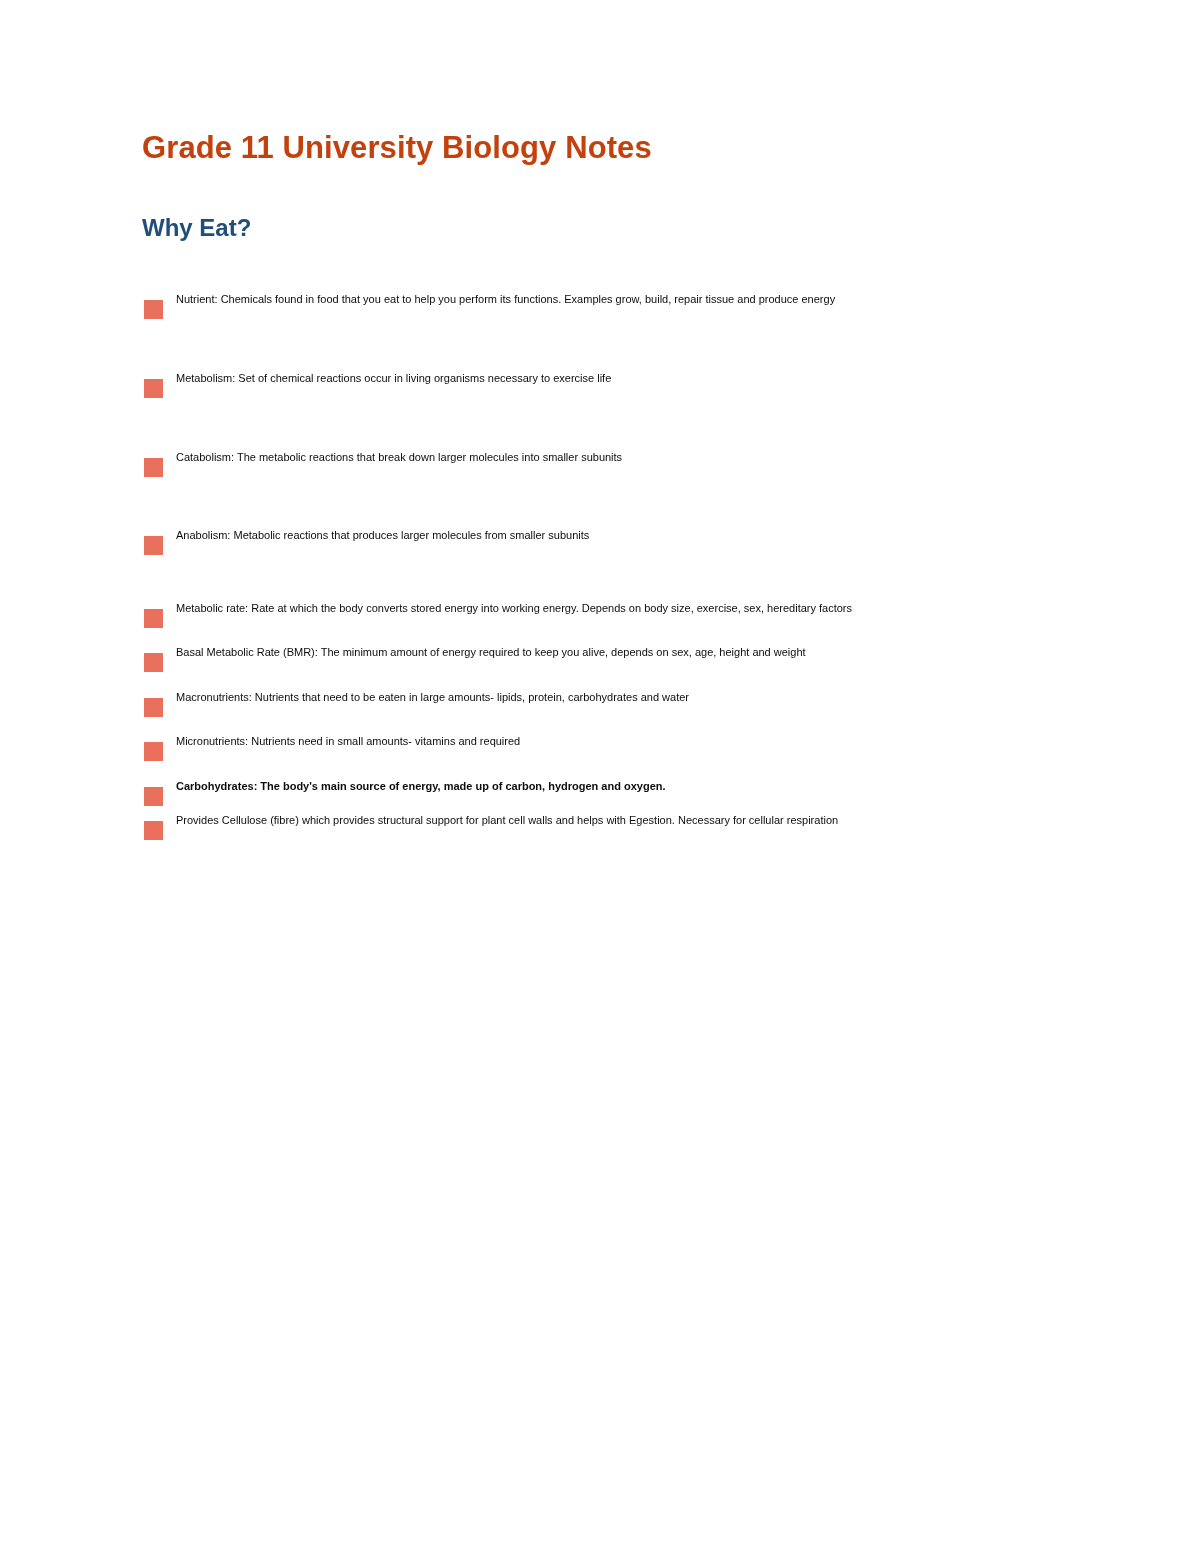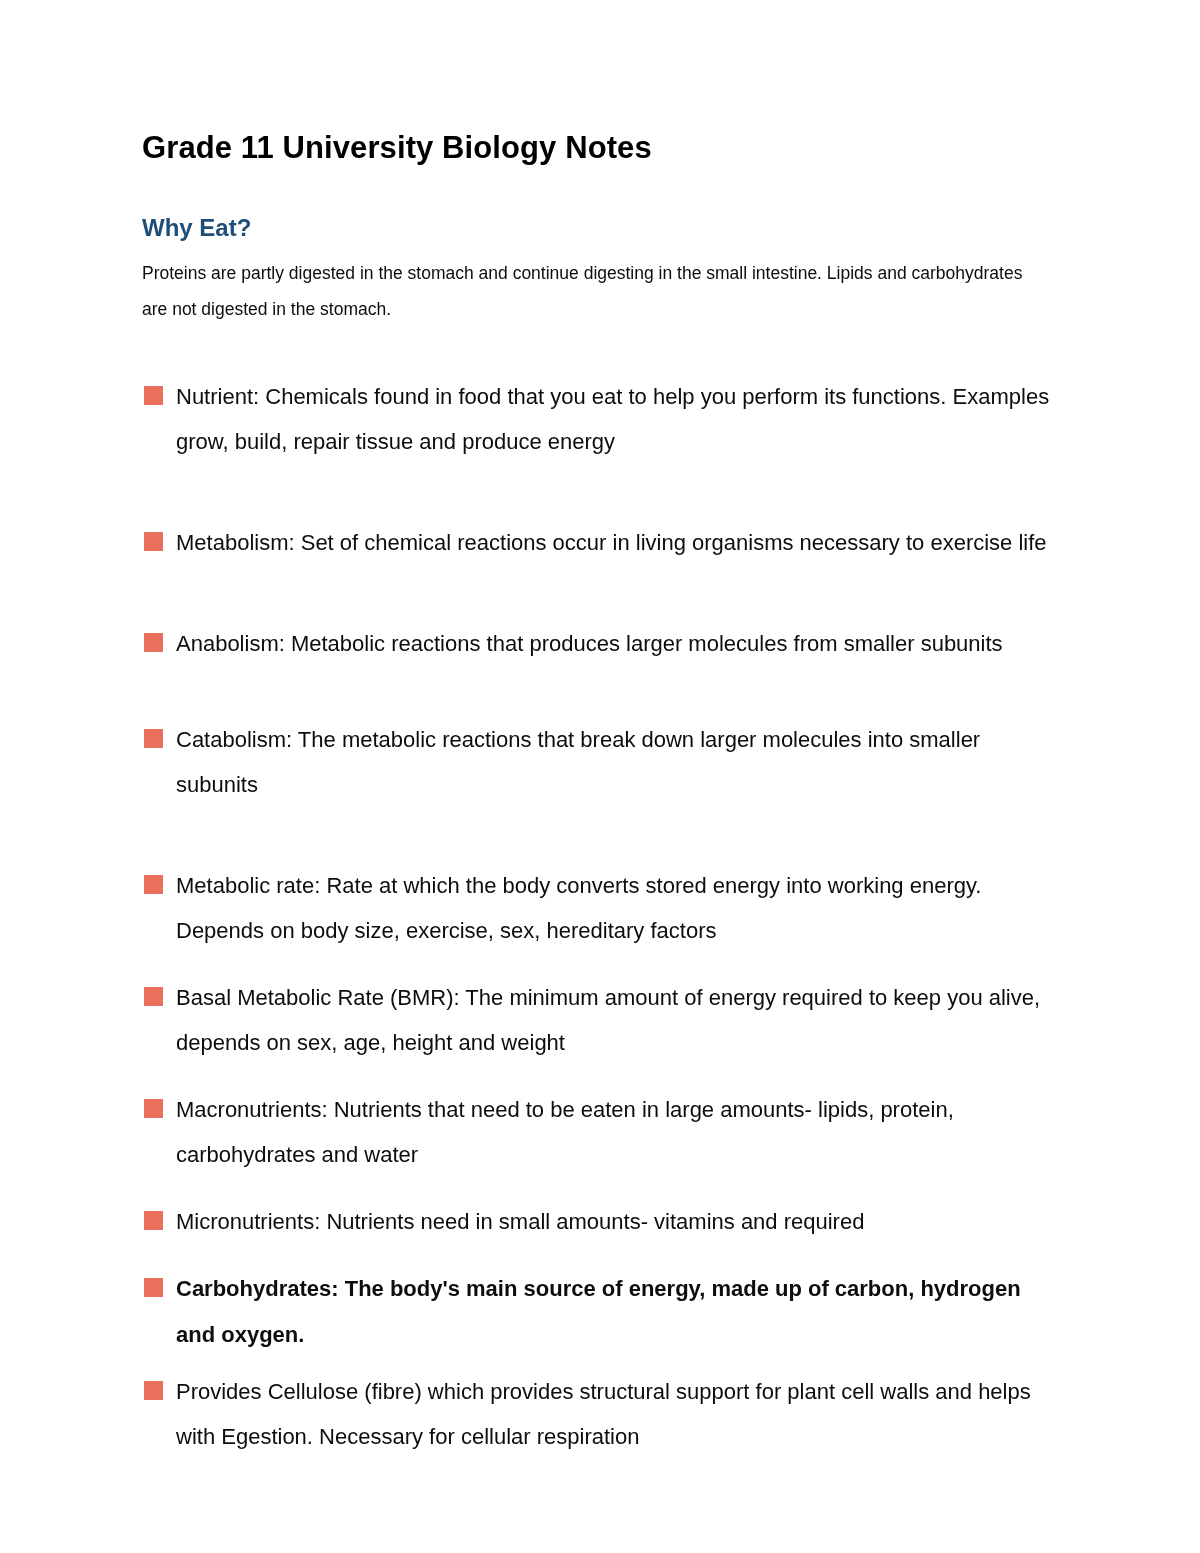--- a/index.html
+++ b/index.html
@@ -15,21 +15,21 @@
   .page {
     position: relative;
     width: 1200px;
     min-height: 1553px;
     background: #ffffff;
     margin: 0 auto;
     box-sizing: border-box;
     padding: 130px 140px 40px 142px;
   }
   .doc-title {
-    color: #000000;
+    color: #c2410c;
     font-size: 31px;
     font-weight: bold;
     line-height: 1.15;
     margin: 0 0 48px 0;
     letter-spacing: 0.1px;
   }
   .section-heading {
     color: #1F4E79;
     font-size: 24px;
     font-weight: bold;
@@ -43,21 +43,21 @@
     color: #0d0d0d;
     max-width: 900px;
   }
   .notes-list {
     list-style: none;
     margin: 0;
     padding: 0;
   }
   .note-item {
     position: relative;
-    font-size: 22px;
+    font-size: 11px;
     line-height: 2.05;
     color: #0d0d0d;
     padding-left: 34px;
     margin: 0;
   }
   .note-item .bullet-marker {
     position: absolute;
     left: 2px;
     top: 12px;
     width: 19px;
@@ -76,46 +76,45 @@
 </style>
 </head>
 <body>
 
 <div class="page">
 
   <h1 class="doc-title">Grade 11 University Biology Notes</h1>
 
   <h2 class="section-heading">Why Eat?</h2>
 
-  <p class="body-paragraph"> Proteins are partly digested in the stomach and continue digesting in the small intestine. Lipids and carbohydrates are not digested in the stomach.</p>
 
   <ul class="notes-list">
 
     <li class="note-item gap-xl spacer-top">
       <span class="bullet-marker"></span>
       <span class="note-text">Nutrient: Chemicals found in food that you eat to help you perform its functions. Examples grow, build, repair tissue and produce energy</span>
     </li>
 
     <li class="note-item gap-xl">
       <span class="bullet-marker"></span>
     </li>
 
     <li class="note-item gap-xl">
       <span class="bullet-marker"></span>
       <span class="note-text">Metabolism: Set of chemical reactions occur in living organisms necessary  to exercise life</span>
     </li>
 
+    <li class="note-item gap-xl">
+      <span class="bullet-marker"></span>
+      <span class="note-text">Catabolism: The metabolic reactions that break down larger molecules into smaller subunits</span>
+    </li>
+
     <li class="note-item gap-lg">
       <span class="bullet-marker"></span>
       <span class="note-text">Anabolism: Metabolic reactions that produces larger molecules from smaller subunits</span>
-    </li>
-
-    <li class="note-item gap-xl">
-      <span class="bullet-marker"></span>
-      <span class="note-text">Catabolism: The metabolic reactions that break down larger molecules into smaller subunits</span>
     </li>
 
     <li class="note-item gap-md">
       <span class="bullet-marker"></span>
       <span class="note-text">Metabolic rate: Rate at which the body converts stored energy into working energy. Depends on body size, exercise, sex, hereditary factors</span>
     </li>
 
     <li class="note-item gap-md">
       <span class="bullet-marker"></span>
       <span class="note-text">Basal Metabolic Rate (BMR): The minimum amount of energy required to keep you alive, depends on sex, age, height and weight</span>

